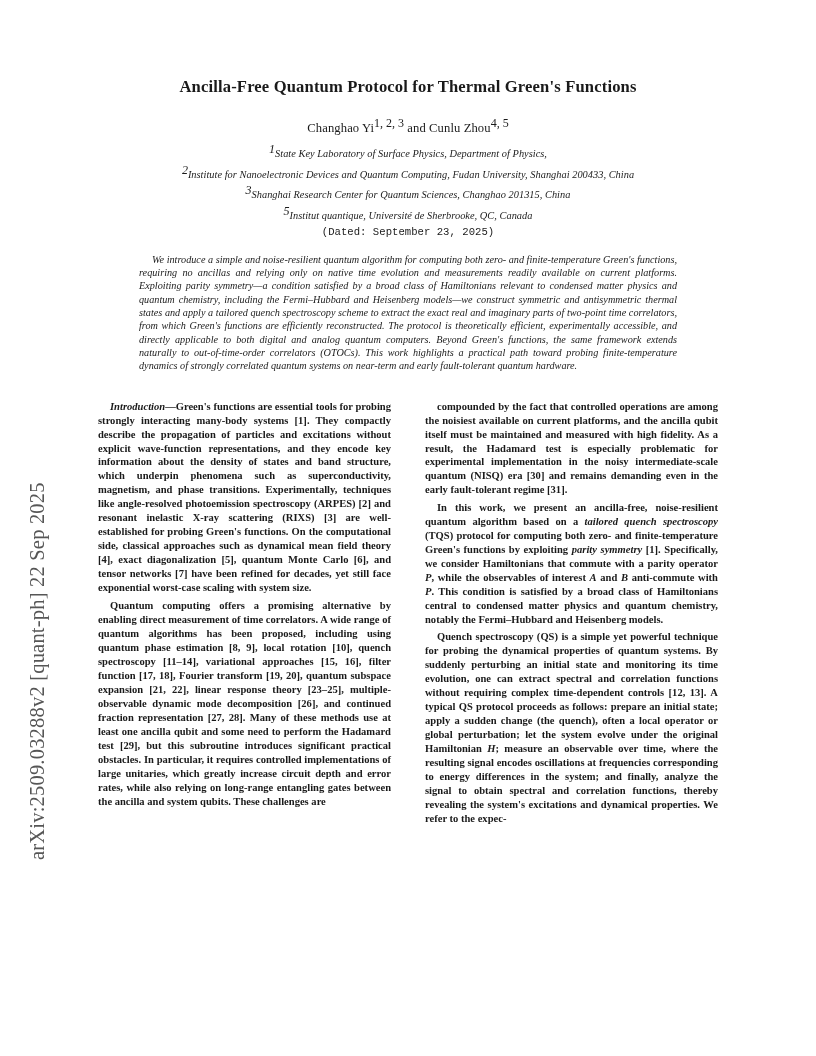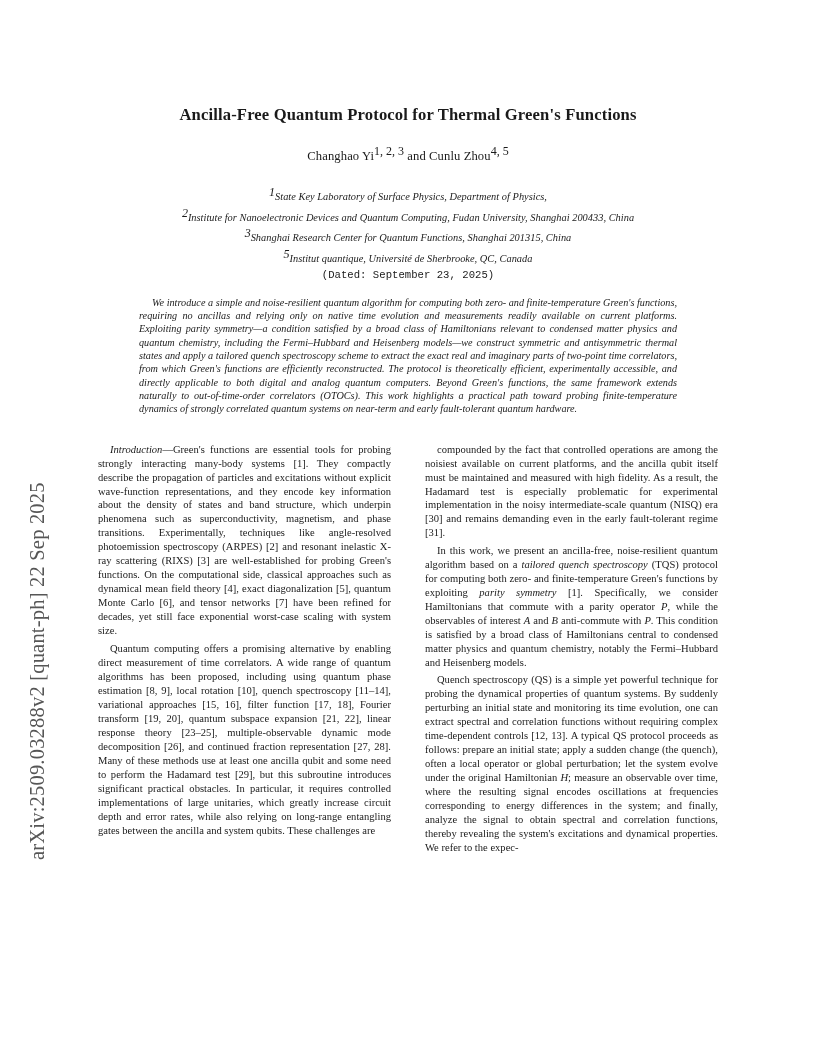--- a/index.html
+++ b/index.html
@@ -44,21 +44,21 @@
   #page {
     position: absolute;
     left: 98px;
     top: 0;
     width: 620px;
     height: 1056px;
   }
 
   
   #titleblock {
-    padding-top: 105px;
+    padding-top: 77px;
     text-align: center;
   }
   #paper-title {
     font-size: 16.6px;
     font-weight: bold;
     letter-spacing: 0.15px;
     line-height: 1.22;
     margin: 0;
   }
   #authors {
@@ -66,21 +66,21 @@
     font-size: 12.6px;
     letter-spacing: 0.1px;
   }
   #authors .sup,
   .aff .sup {
     font-size: 12px;
     vertical-align: super;
     letter-spacing: 0;
   }
   #affiliations {
-    margin-top: 20px;
+    margin-top: 5px;
   }
   .aff {
     font-style: italic;
     font-size: 10.35px;
     line-height: 1.355;
     letter-spacing: 0.03px;
   }
   #dated {
     margin-top: 2.5px;
     font-size: 10.6px;
@@ -102,20 +102,21 @@
     font-style: italic;
   }
   #abstract p { margin: 0; text-indent: 13px; }
 
   
   #body-columns {
     margin-top: 27px;
     display: flex;
     gap: 34px;
     height: 630px;
+    font-weight: bold;
   }
   .col {
     width: 301px;
     font-size: 10.55px;
     line-height: 1.326;
     text-align: justify;
     text-justify: inter-word;
     letter-spacing: 0.005px;
     hyphens: manual;
   }
@@ -148,21 +149,21 @@
 
     <div id="authors">
       <span>Changhao Yi</span><span class="sup">1, 2, 3</span>
       <span>and</span>
       <span>Cunlu Zhou</span><span class="sup">4, 5</span>
     </div>
 
     <div id="affiliations">
       <div class="aff"><span class="sup">1</span><span>State Key Laboratory of Surface Physics, Department of Physics,</span></div>
       <div class="aff"><span class="sup">2</span><span>Institute for Nanoelectronic Devices and Quantum Computing, Fudan University, Shanghai 200433, China</span></div>
-      <div class="aff"><span class="sup">3</span><span>Shanghai Research Center for Quantum Functions, Shanghai 201315, China</span></div>
+      <div class="aff"><span class="sup">3</span><span>Shanghai Research Center for Quantum Sciences, Changhao 201315, China</span></div>
       <div class="aff"><span class="sup">5</span><span>Institut quantique, Université de Sherbrooke, QC, Canada</span></div>
       <div id="dated">(Dated: September 23, 2025)</div>
     </div>
   </div>
 
   <div id="abstract">
     <p>We introduce a simple and noise-resilient quantum algorithm for computing both zero- and finite-temperature Green's functions, requiring no ancillas and relying only on native time evolution and measurements readily available on current platforms. Exploiting parity symmetry—a condition satisfied by a broad class of Hamiltonians relevant to condensed matter physics and quantum chemistry, including the Fermi–Hubbard and Heisenberg models—we construct symmetric and antisymmetric thermal states and apply a tailored quench spectroscopy scheme to extract the exact real and imaginary parts of two-point time correlators, from which Green's functions are efficiently reconstructed. The protocol is theoretically efficient, experimentally accessible, and directly applicable to both digital and analog quantum computers. Beyond Green's functions, the same framework extends naturally to out-of-time-order correlators (OTOCs). This work highlights a practical path toward probing finite-temperature dynamics of strongly correlated quantum systems on near-term and early fault-tolerant quantum hardware.</p>
   </div>
 
   <div id="body-columns">

